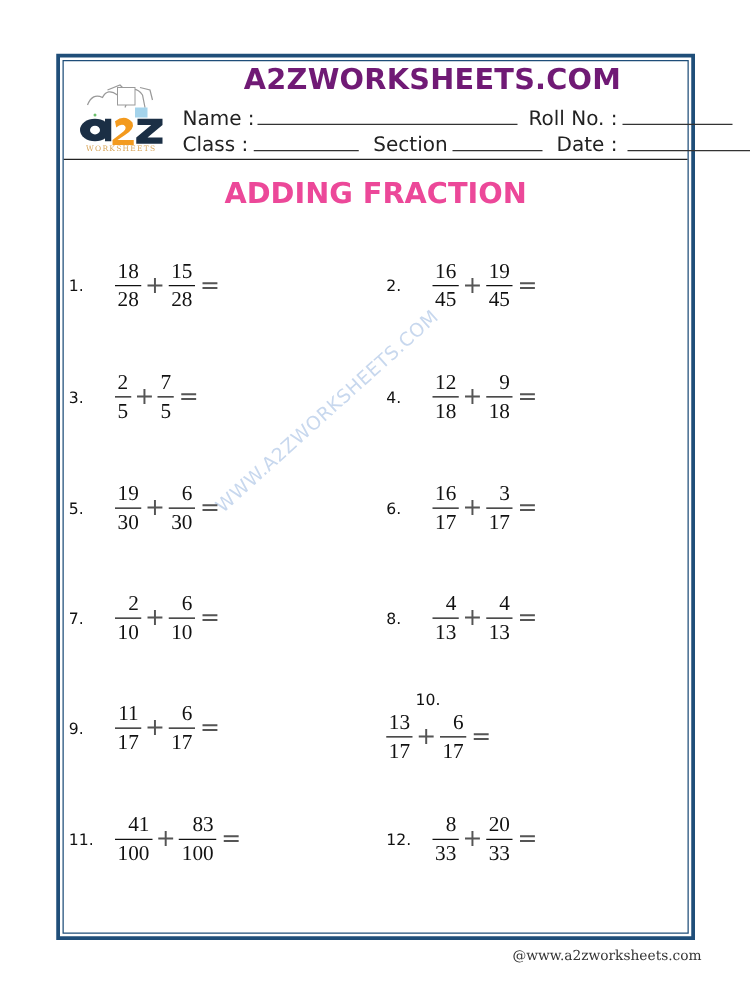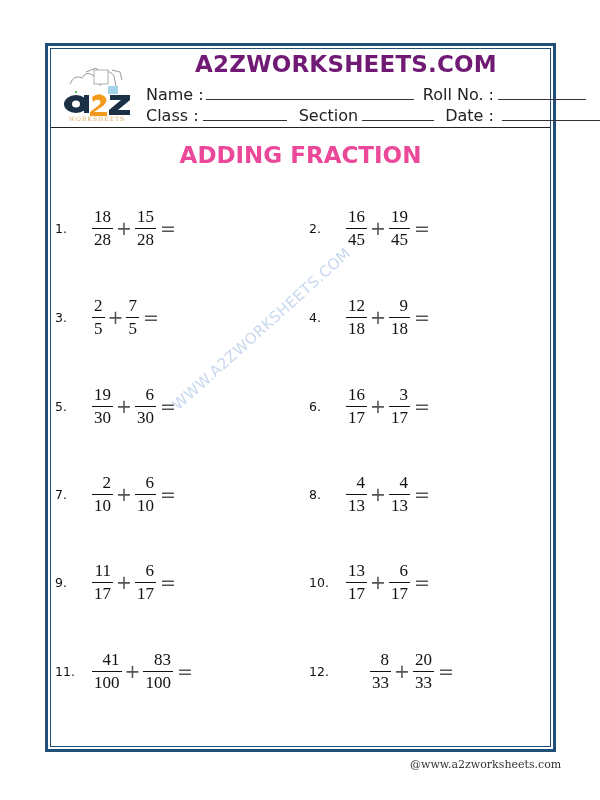--- a/index.html
+++ b/index.html
@@ -231,21 +231,21 @@
     <span class="op">+</span>
     <span class="frac">
         <span class="num">6</span>
         <span class="bar"></span>
         <span class="den">17</span>
       </span>
     <span class="eq">=</span>
   </span>
 </div>
 
-<div class="problem" style="left:309px; top:552px;">
+<div class="problem" style="left:309px; top:552px;flex-direction:column;">
   <span class="pnum">10.</span>
   <span class="expr">
     <span class="frac">
         <span class="num">13</span>
         <span class="bar"></span>
         <span class="den">17</span>
       </span>
     <span class="op">+</span>
     <span class="frac">
         <span class="num">6</span>
@@ -267,21 +267,21 @@
     <span class="op">+</span>
     <span class="frac">
         <span class="num">83</span>
         <span class="bar"></span>
         <span class="den">100</span>
       </span>
     <span class="eq">=</span>
   </span>
 </div>
 
-<div class="problem" style="left:309px; top:641px;gap:24px;">
+<div class="problem" style="left:309px; top:641px;">
   <span class="pnum">12.</span>
   <span class="expr">
     <span class="frac">
         <span class="num">8</span>
         <span class="bar"></span>
         <span class="den">33</span>
       </span>
     <span class="op">+</span>
     <span class="frac">
         <span class="num">20</span>

